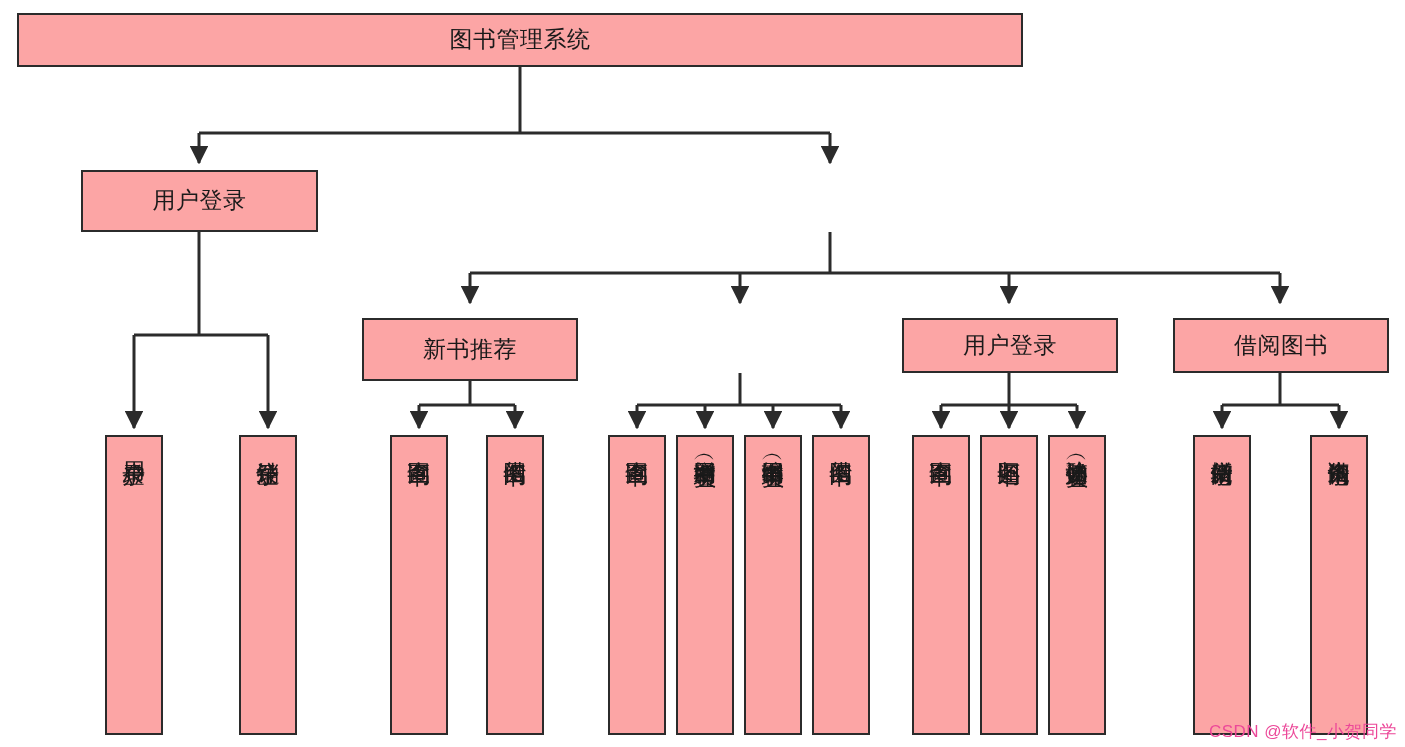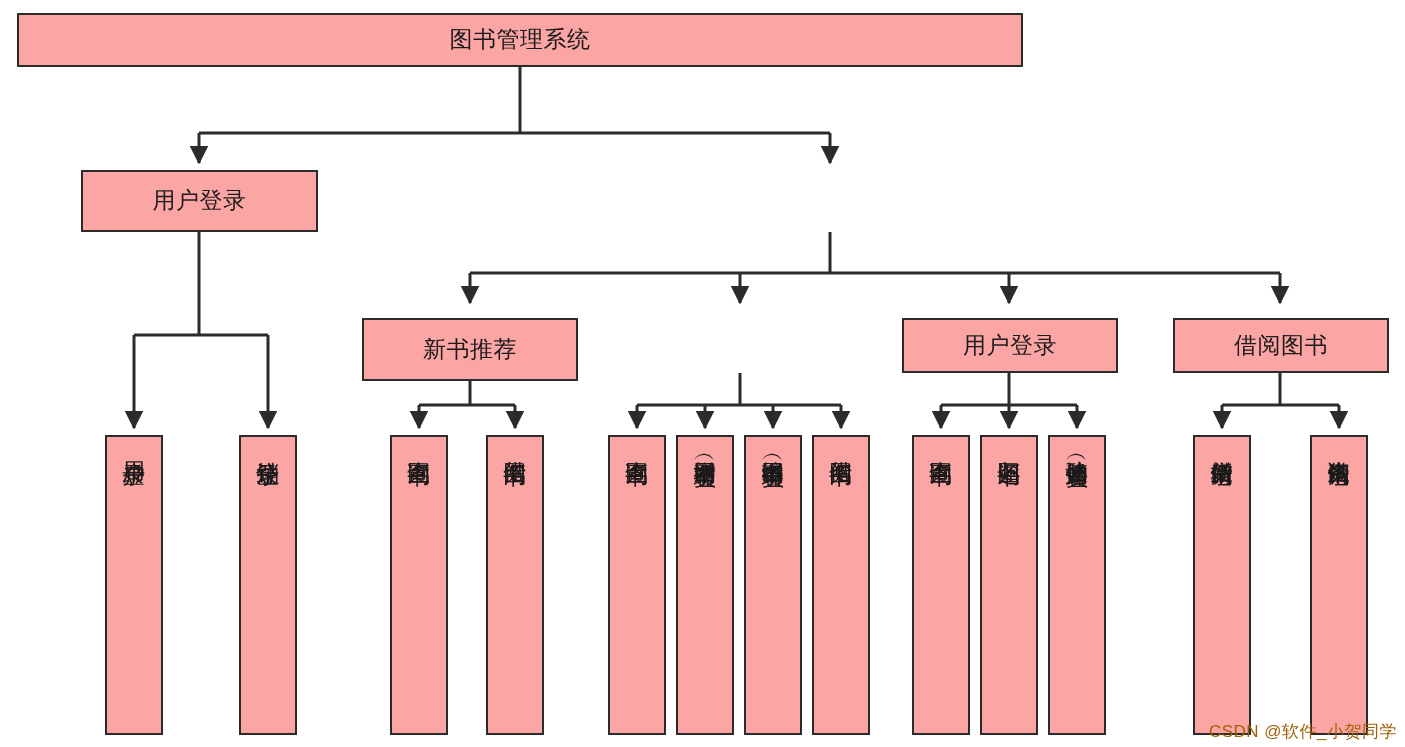--- a/index.html
+++ b/index.html
@@ -55,21 +55,21 @@
     top: 0;
     width: 1405px;
     height: 747px;
     pointer-events: none;
   }
   .watermark {
     position: absolute;
     right: 8px;
     bottom: 4px;
     font-size: 17px;
-    color: #a16207;
+    color: #ec4899;
     letter-spacing: 0.5px;
     white-space: nowrap;
   }
 </style>
 </head>
 <body>
 
 <div id="canvas">
 
   <svg class="links" viewBox="0 0 1405 747" xmlns="http://www.w3.org/2000/svg">

